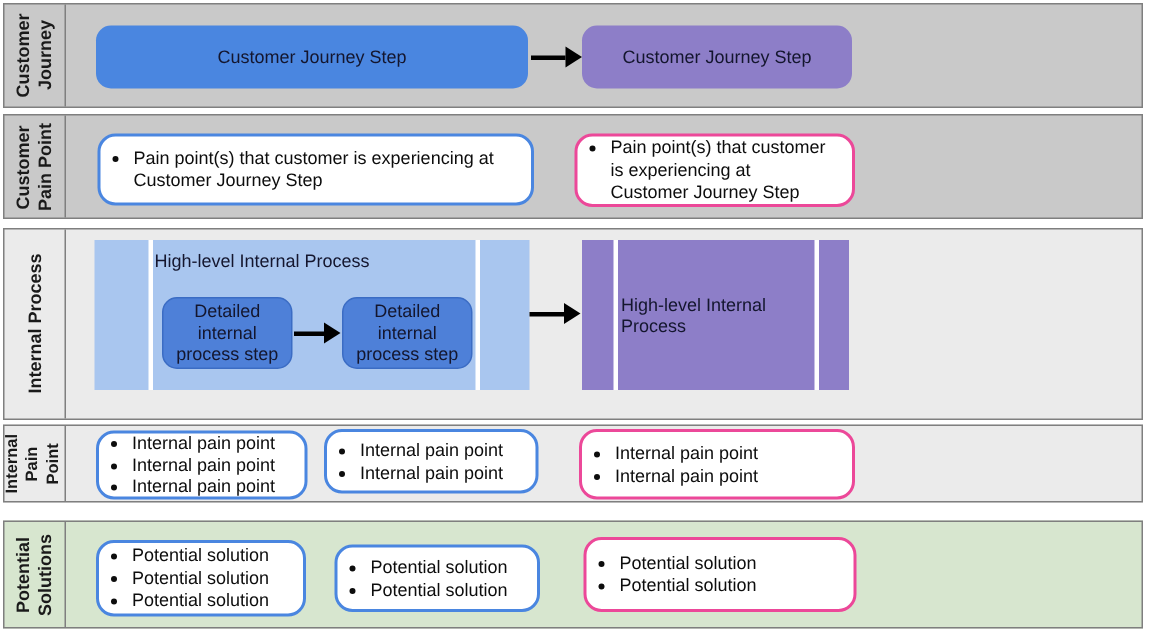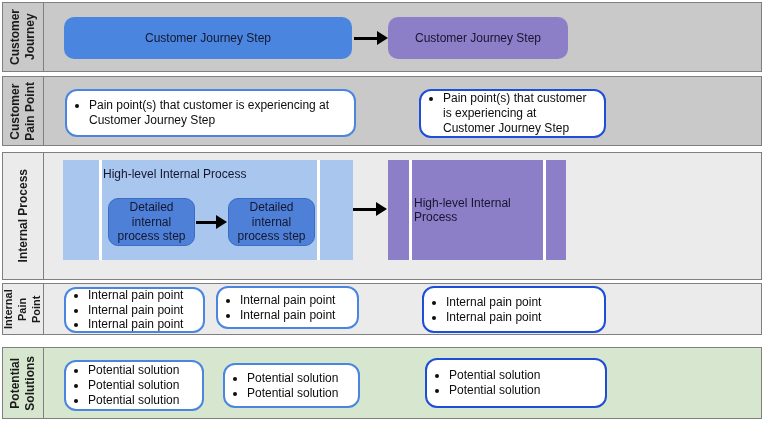--- a/index.html
+++ b/index.html
@@ -29,21 +29,21 @@
   .step-purple { background:#8d7ec8; }
 
   
   .arrow { position:absolute; display:flex; align-items:center; height:14px; }
   .arrow-line { flex:1; height:3px; background:#000; }
   .arrow-head { width:0; height:0; border-top:7px solid transparent; border-bottom:7px solid transparent; border-left:11px solid #000; }
 
   
   .bullet-box { position:absolute; background:#ffffff; border-radius:12px; box-sizing:border-box; }
   .border-blue   { border:2px solid #4a86e0; }
-  .border-purple { border:2px solid #1d4ed8;margin-left:36px; }
+  .border-purple { border:2px solid #ec4899; }
   .bullet-box ul { margin:0; height:100%; box-sizing:border-box; padding:2px 4px 2px 22px;
                    display:flex; flex-direction:column; justify-content:center;border-radius:11px; }
   .bullet-box li { font-size:12px; line-height:1.24; white-space:pre-line; color:#0d0d0d; }
 
   
   .hl-container { position:absolute; box-sizing:border-box; }
   .hl-blue   { background:#a9c6ef; }
   .hl-purple { background:#8d7ec8; }
   .vstripe { position:absolute; top:0; bottom:0; width:3px; background:#ffffff; }
   .hl-title { position:absolute; text-align:left; font-size:12px; color:#14162e; }

